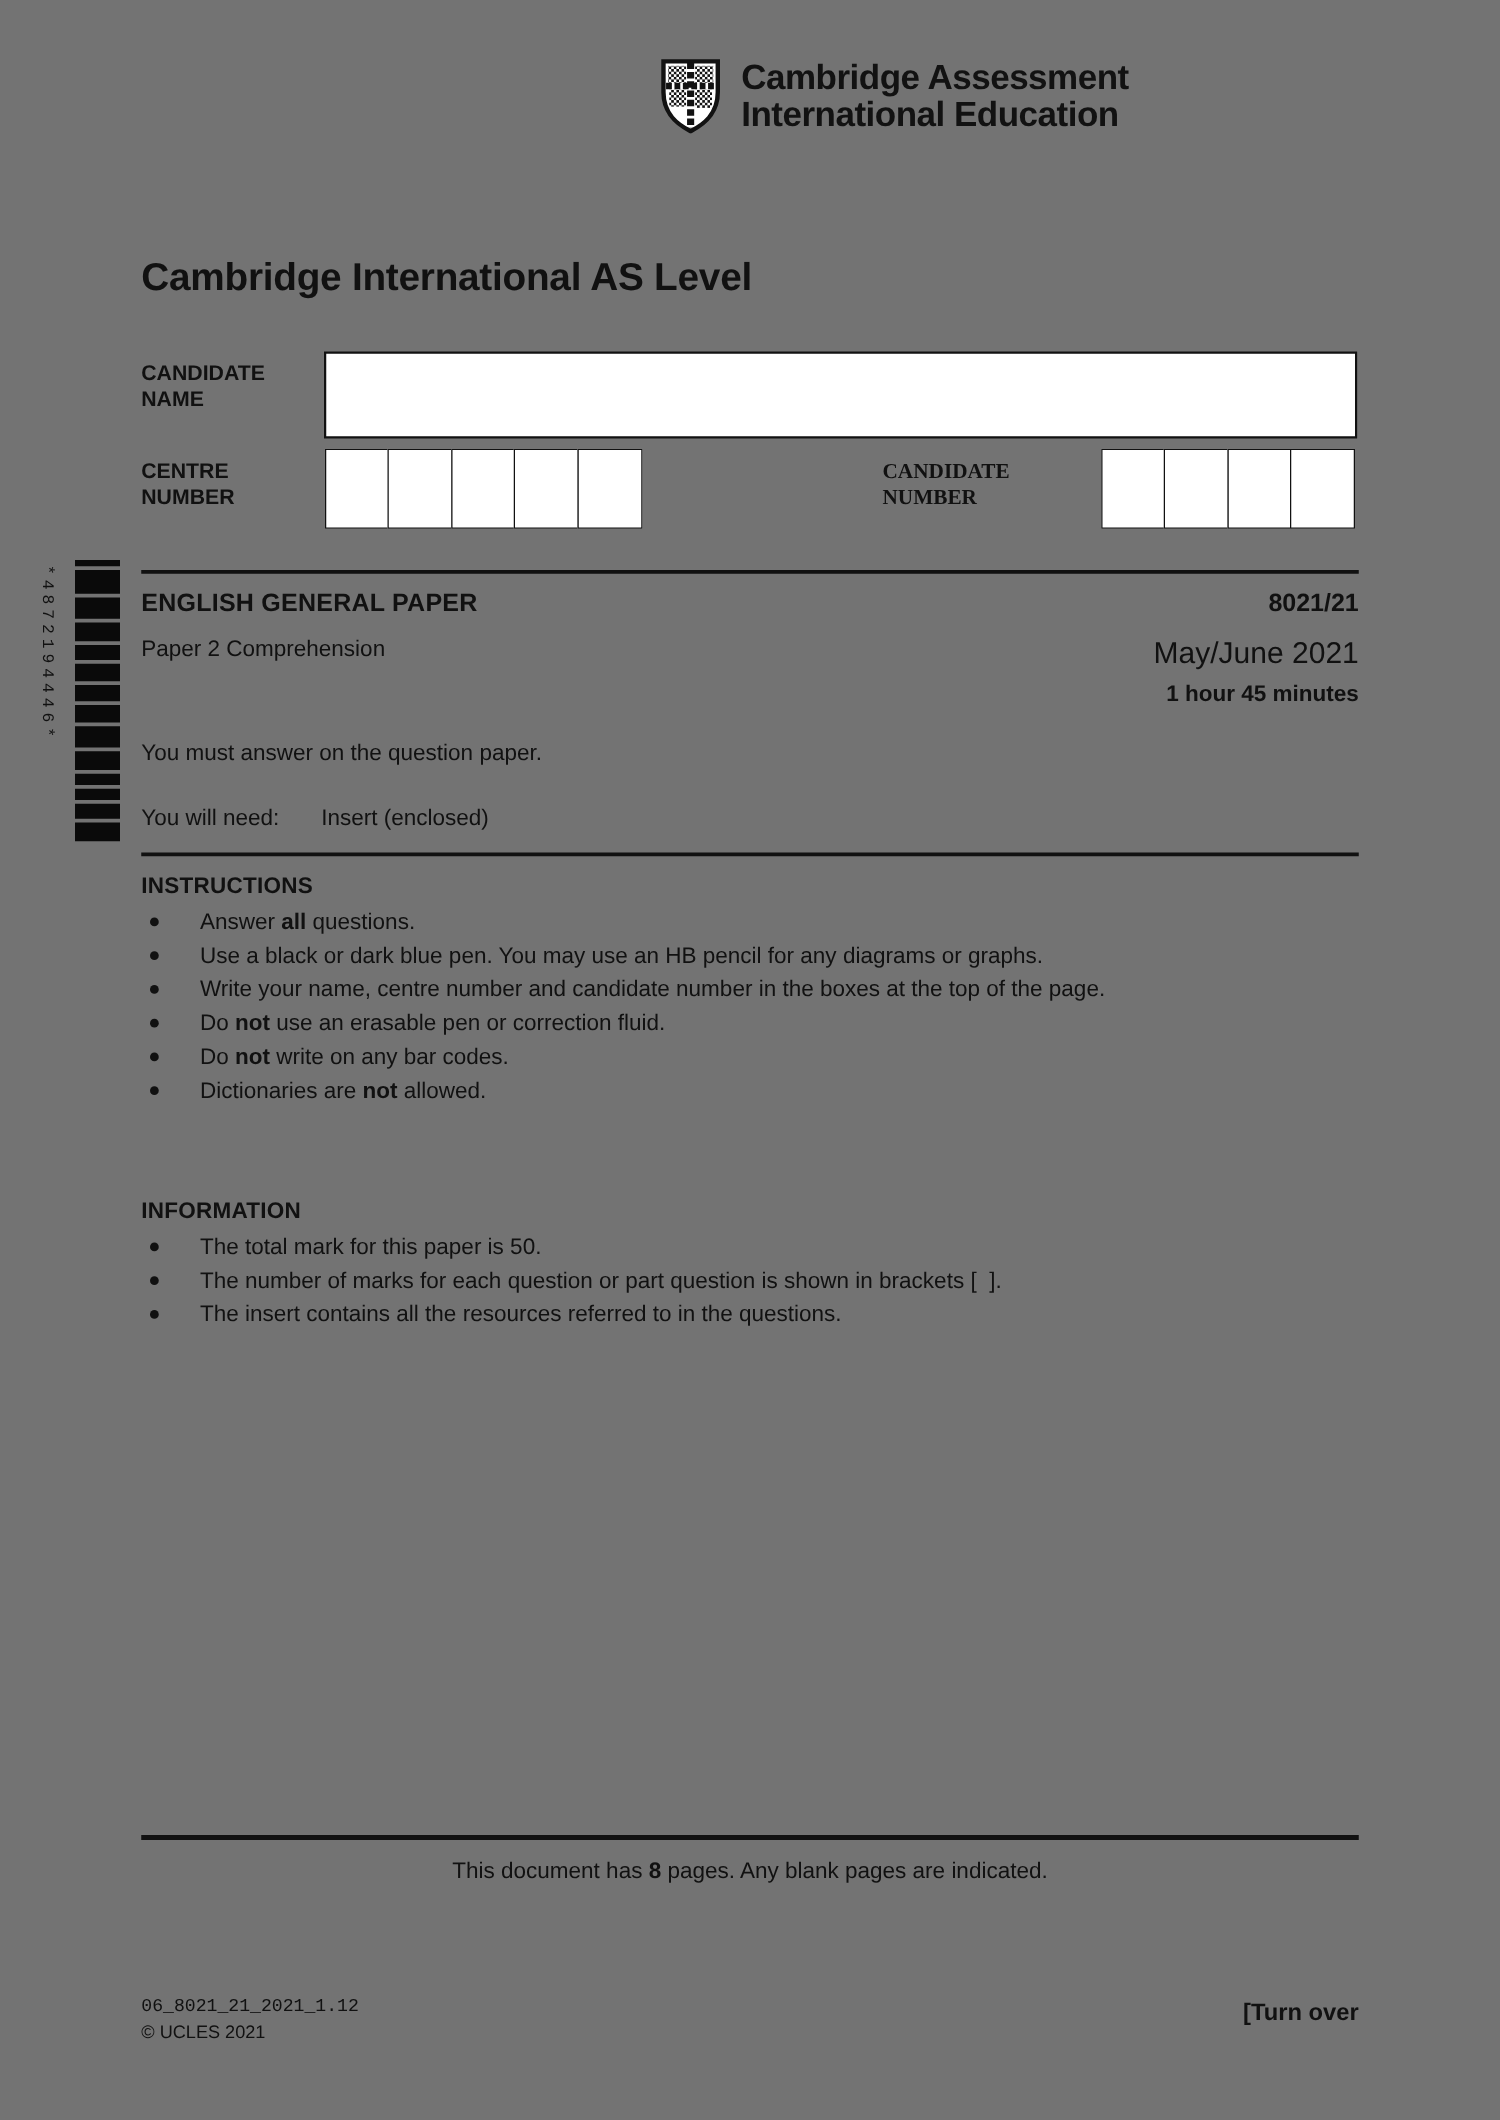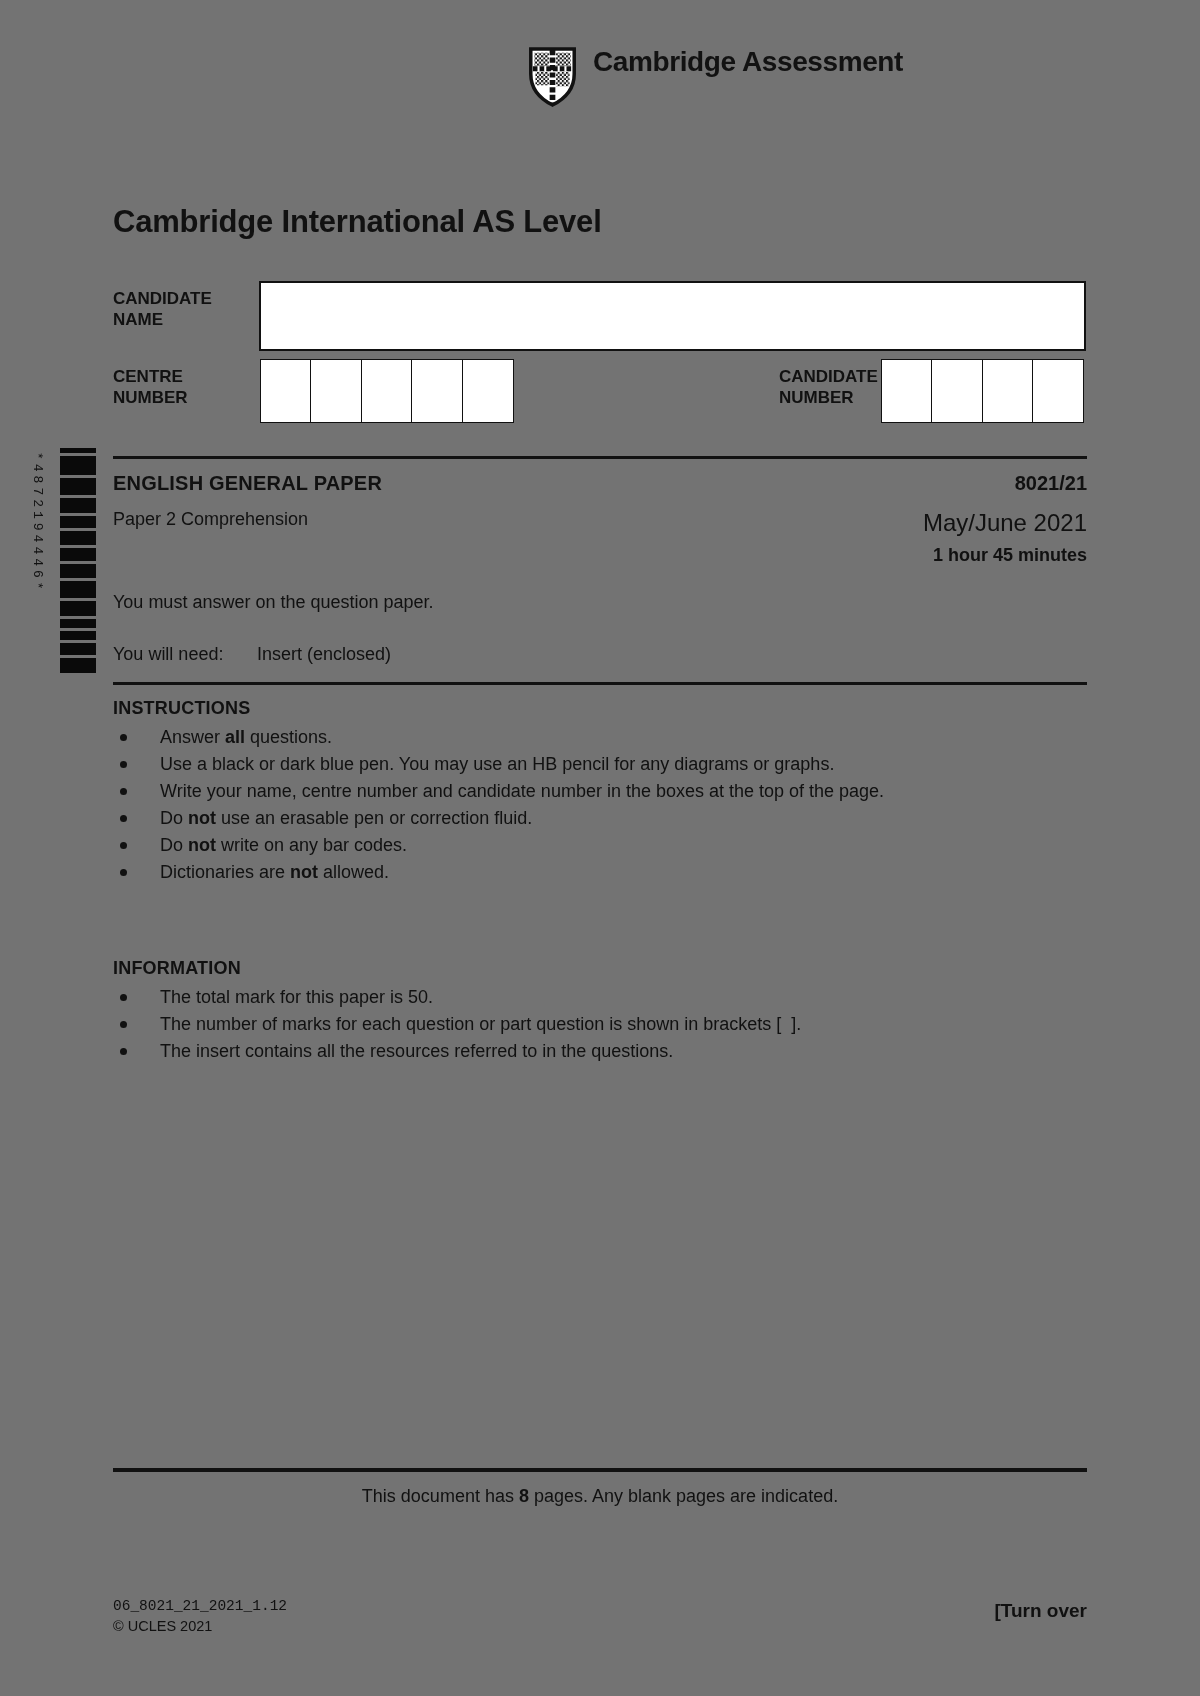--- a/index.html
+++ b/index.html
@@ -10,21 +10,21 @@
   
   .logo{position:absolute;left:525px;top:47px;display:flex;align-items:flex-start;}
   .logo svg{display:block;}
   .logo-text{margin-left:13px;font-weight:800;font-size:28px;line-height:30px;letter-spacing:-0.4px;color:#121212;}
   
   .title{position:absolute;left:113px;top:204px;font-size:31px;font-weight:bold;letter-spacing:-0.2px;}
   
   .field-label{position:absolute;font-size:17px;font-weight:bold;line-height:21px;width:135px;}
   .name-label{left:113px;top:288px;}
   .centre-label{left:113px;top:366px;}
-  .cand-label{left:779px;top:366px;}
+  .cand-label{left:706px;top:366px;font-family:Liberation Serif, serif;}
   .name-box{position:absolute;left:259px;top:281px;width:823px;height:66px;border:2px solid #111;background:#fff;}
   .cellrow{position:absolute;top:359px;display:flex;}
   .centre-cells{left:260px;}
   .cand-cells{left:881px;}
   .cell{width:50px;height:62px;border:1.6px solid #111;margin-left:-1.6px;background:#fff;}
   .cell:first-child{margin-left:0;}
   
   .barcode{position:absolute;left:60px;top:448px;width:36px;}
   .bar{width:36px;background:#0a0a0a;margin-bottom:3px;}
   .bc-text{
@@ -84,20 +84,21 @@
       <path d="M2,2 H44 V26 C44,43 33,51 23,56 C13,51 2,43 2,26 Z" fill="#fff" stroke="#121212" stroke-width="3.4"></path>
       <rect x="5.5" y="5.5" width="14" height="13" fill="url(#chk)"></rect>
       <rect x="26.5" y="5.5" width="14" height="13" fill="url(#chk)"></rect>
       <rect x="6.5" y="24" width="13" height="13" fill="url(#chk)"></rect>
       <rect x="26.5" y="24" width="13" height="14" fill="url(#chk)"></rect>
       <path d="M23,3 V54" stroke="#121212" stroke-width="5.5" stroke-dasharray="5,2.2"></path>
       <path d="M4,21 H42" stroke="#121212" stroke-width="5" stroke-dasharray="4.5,2"></path>
     </svg>
     <div class="logo-text">
       <div>Cambridge Assessment</div>
+      <div>International Education</div>
     </div>
   </div>
 
   <div class="title">Cambridge International AS Level</div>
 
   <div class="field-label name-label">CANDIDATE NAME</div>
   <div class="name-box"></div>
 
   <div class="field-label centre-label">CENTRE NUMBER</div>
   <div class="cellrow centre-cells">

